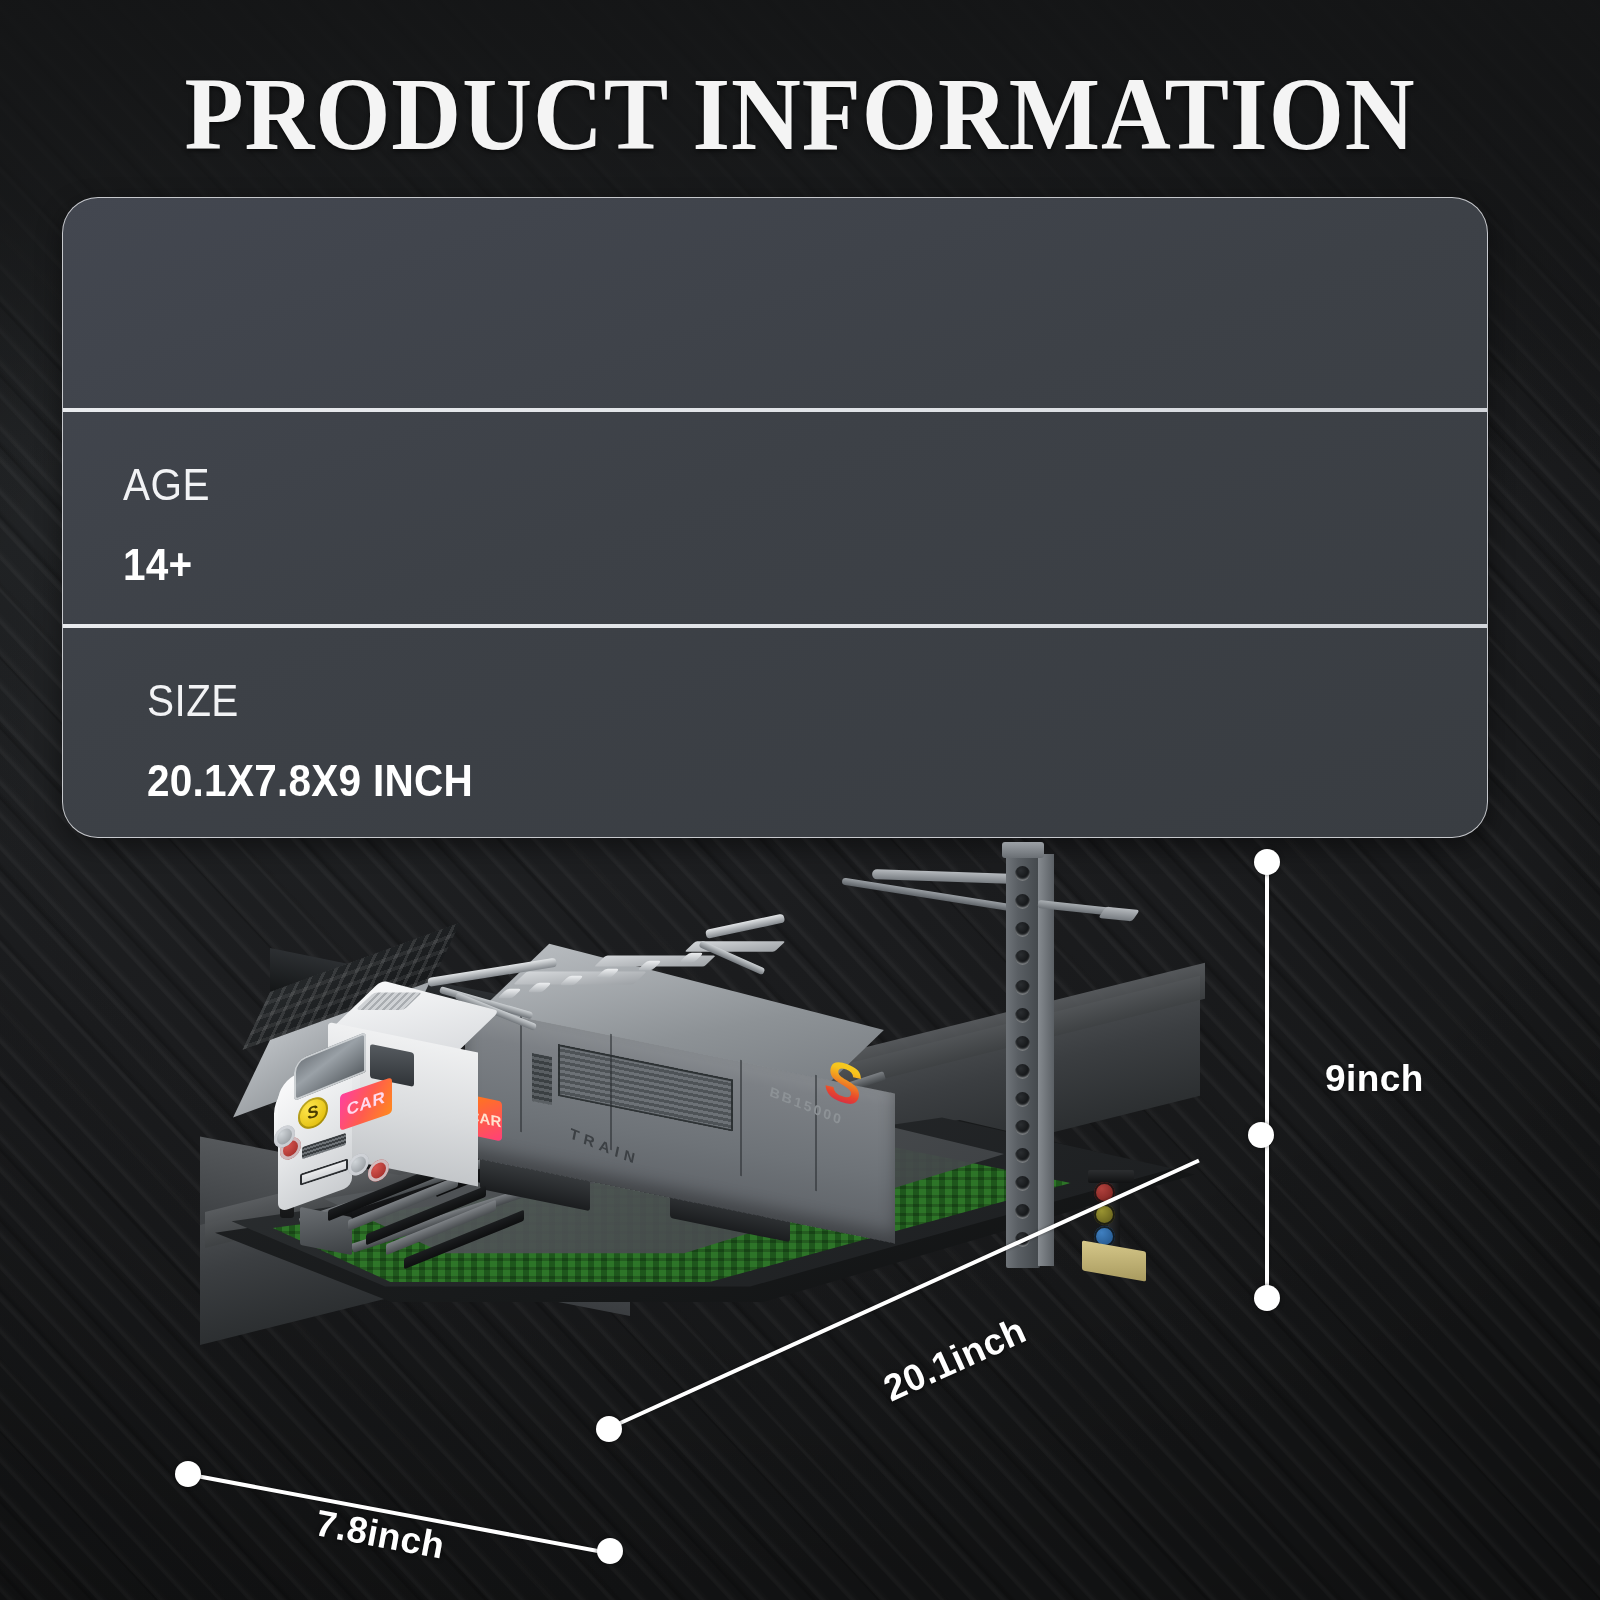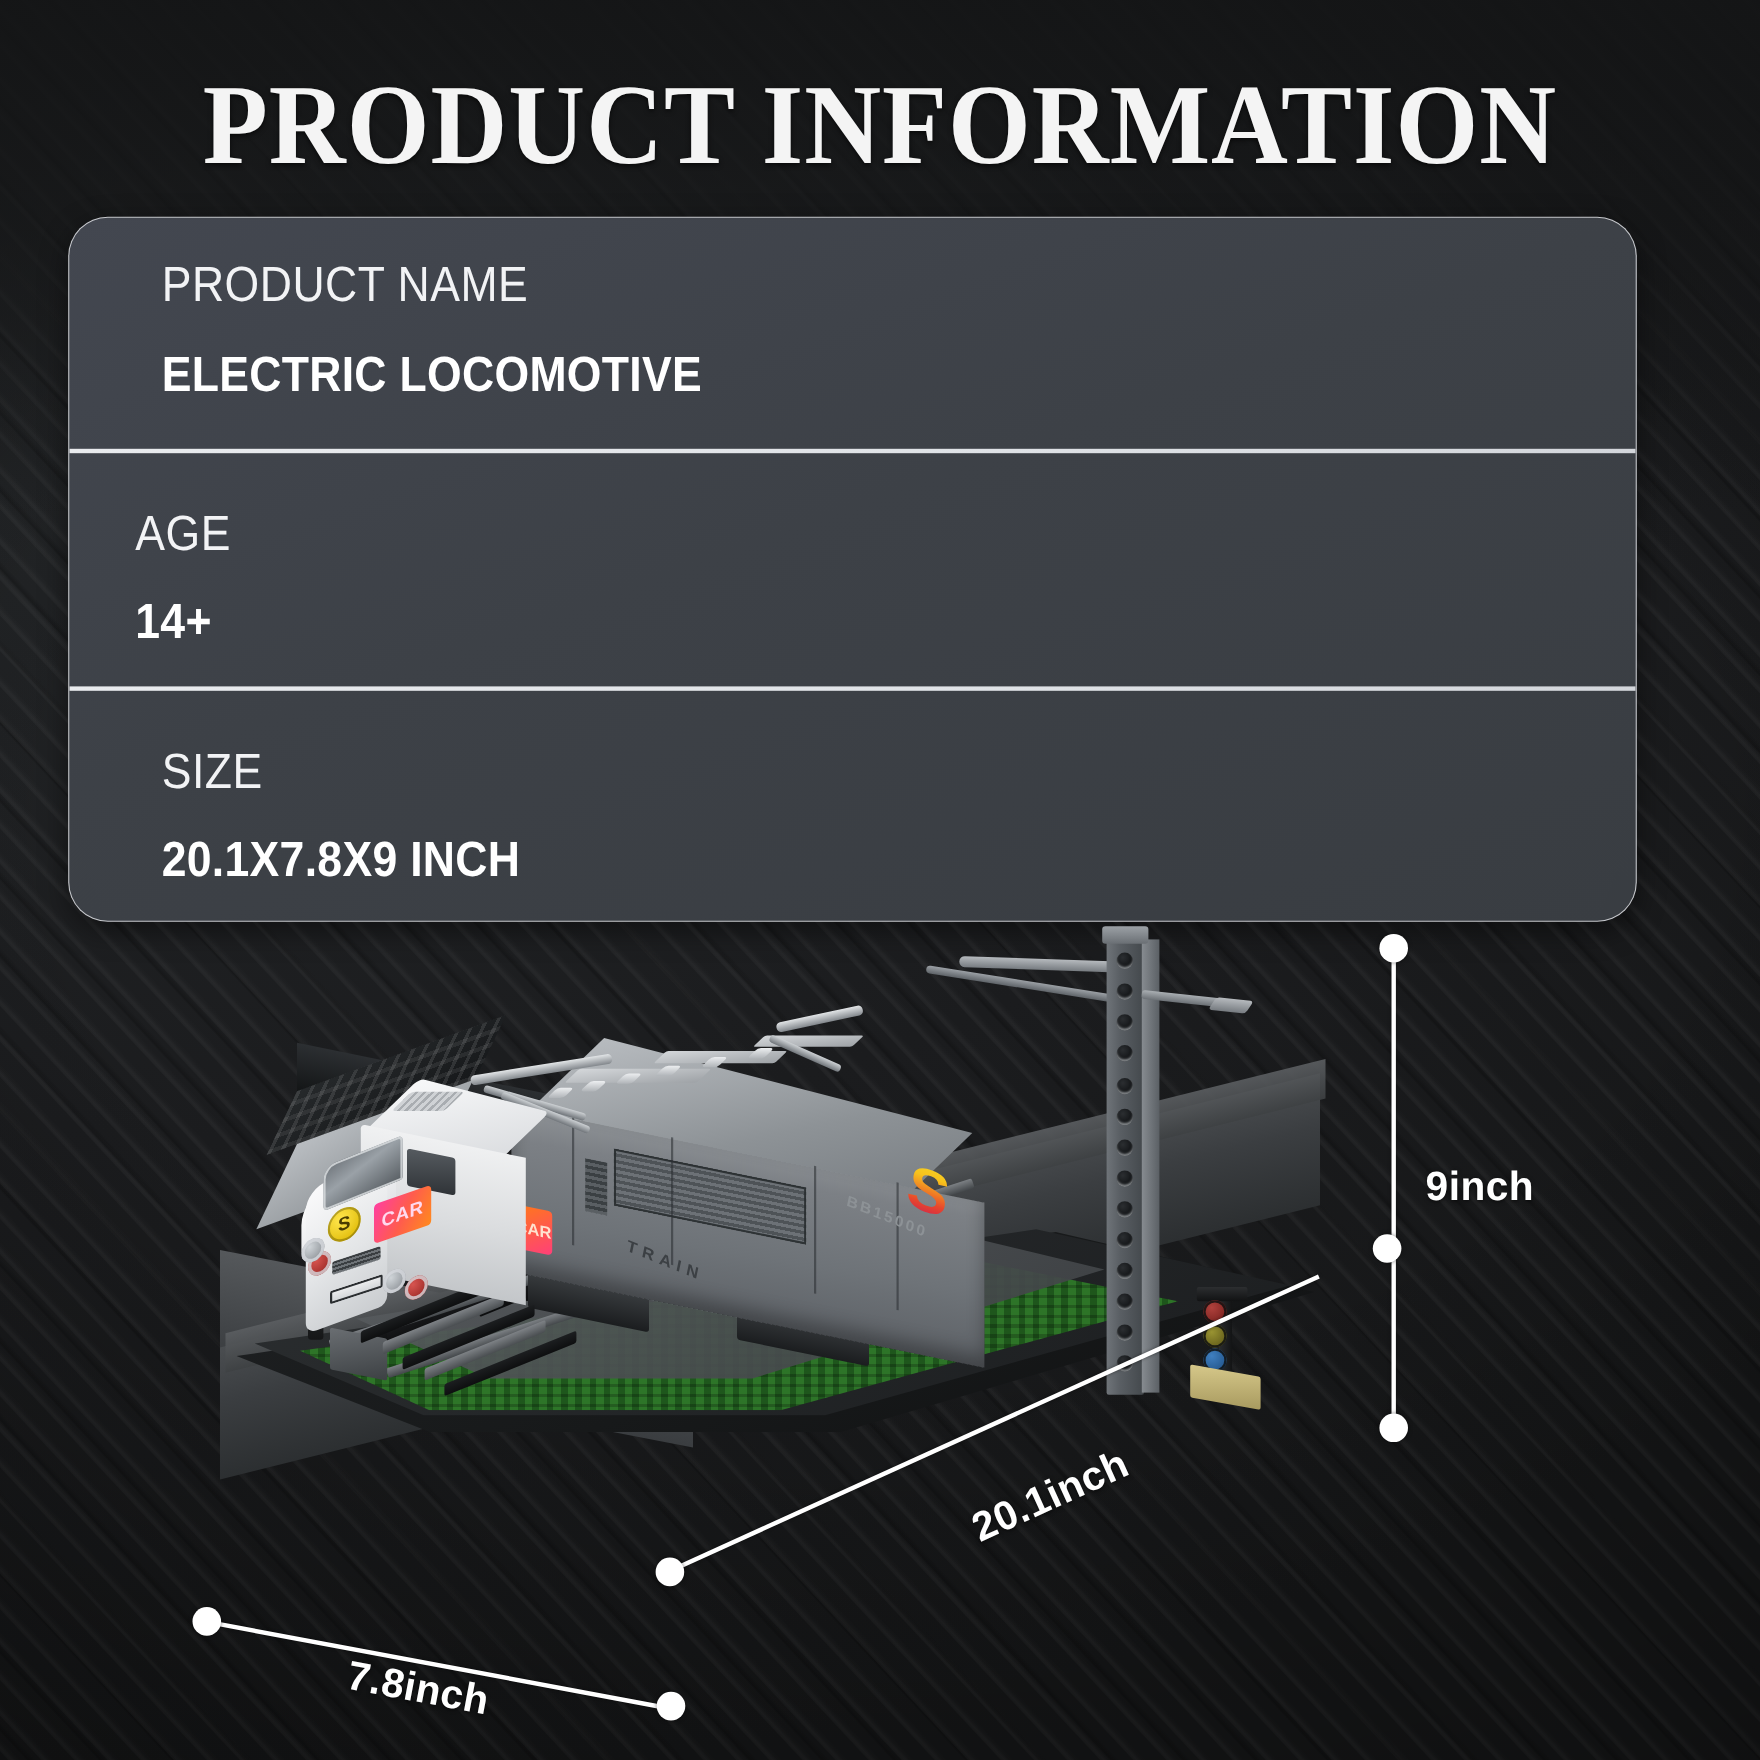--- a/index.html
+++ b/index.html
@@ -113,21 +113,21 @@
   .dim-label{
     position:absolute; color:#ffffff; font-weight:700;
     font-size:37px; letter-spacing:.4px; white-space:nowrap;
     text-shadow:0 1px 4px rgba(0,0,0,.65);
   }
 
   
   #dim-h-line{ left:1265px; top:861px; width:4px; height:437px; }
   #dim-h-dot-top{ left:1254px; top:849px; }
   #dim-h-dot-bot{ left:1254px; top:1285px; }
-  #dim-h-label{ left:1296px; top:1058px; }
+  #dim-h-label{ left:1325px; top:1058px; }
 
   
   #dim-l-line{
     left:607px; top:1427px; width:650px; height:4px;
     transform-origin:left center; transform:rotate(-24.4deg);
   }
   #dim-l-dot-a{ left:596px; top:1416px; }
   #dim-l-dot-b{ left:1248px; top:1122px; }
   #dim-l-label{
     left:905px; top:1412px;
@@ -491,24 +491,20 @@
 
 <div id="bg-texture"></div>
 <div id="bg-vignette"></div>
 <div id="bg-topfade"></div>
 
 <div id="page-title">PRODUCT INFORMATION</div>
 
 <div id="info-card">
 
   <div class="row r1">
-    <div class="cell left">
-      <div class="cell-label">PRODUCT NAME</div>
-      <div class="cell-value">ELECTRIC LOCOMOTIVE</div>
-    </div>
   </div>
 
   <div class="divider"></div>
 
   <div class="row r2">
     <div class="cell right">
       <div class="cell-label">AGE</div>
       <div class="cell-value">14+</div>
     </div>
   </div>

